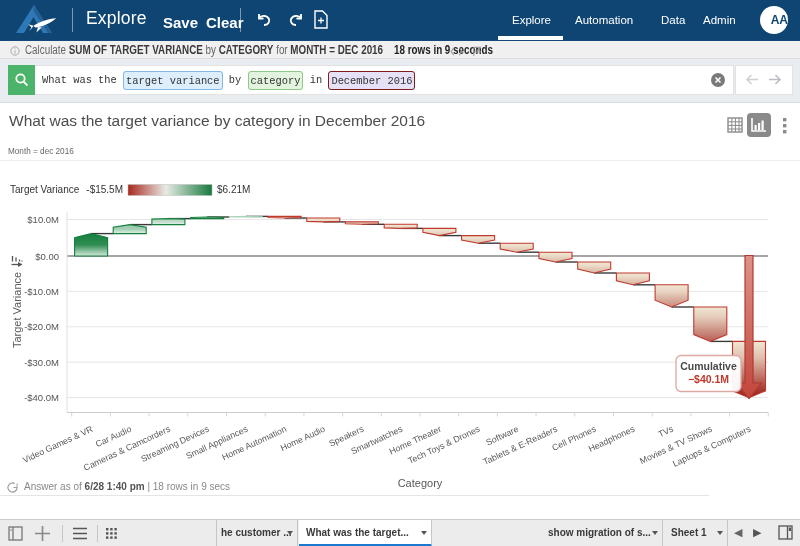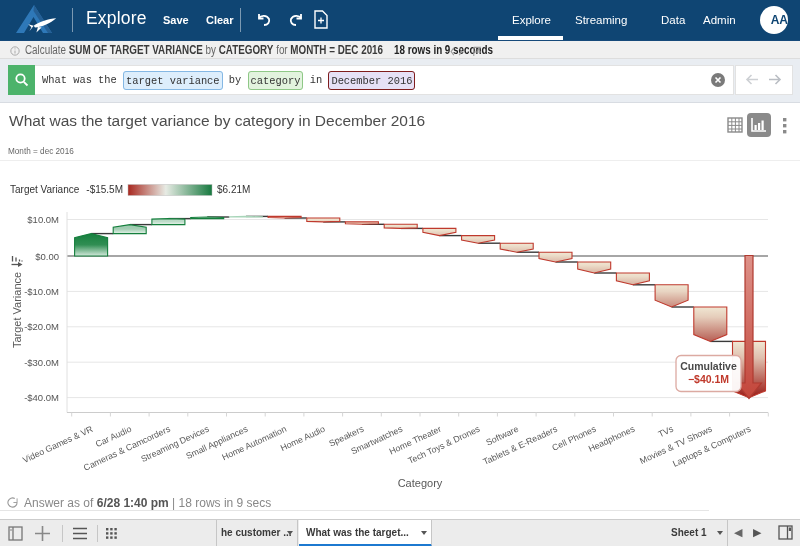--- a/index.html
+++ b/index.html
@@ -1,40 +1,40 @@
 <!DOCTYPE html>
 <html><head><meta charset="utf-8">
 <style>
 *{margin:0;padding:0;box-sizing:border-box}
 body{width:800px;height:546px;font-family:"Liberation Sans",sans-serif;background:#fff;overflow:hidden;position:relative}
 .nav{position:absolute;top:0;left:0;width:800px;height:40px;background:#0f4573;color:#fff}
 .nav .logo{position:absolute;left:10px;top:3px}
 .nav .div1{position:absolute;left:72px;top:8px;width:1px;height:24px;background:rgba(255,255,255,.45)}
 .nav .brand{position:absolute;left:86px;top:8px;font-size:17.5px;font-weight:400;letter-spacing:.2px}
-.nav .mi{position:absolute;top:14px;font-size:11px;font-weight:bold}
+.nav .mi{position:absolute;top:14px;font-size:15px;font-weight:bold}
 .nav .div2{position:absolute;left:240px;top:8px;width:1px;height:24px;background:rgba(255,255,255,.45)}
 .nav .rmi{position:absolute;top:14px;font-size:11.5px;color:#fff}
 .nav .underline{position:absolute;left:498px;top:36px;width:65px;height:4px;background:#fff}
 .avatar{position:absolute;left:760px;top:6px;width:28px;height:28px;border-radius:50%;background:#fff;color:#0f4573;font-weight:bold;font-size:12px;text-align:right;line-height:28px}
 .strip{position:absolute;top:40px;left:0;width:800px;height:19px;background:#f0f0f0;border-top:1px solid #15497a;border-bottom:1px solid #ddd;font-size:12px;color:#666;line-height:18px;box-sizing:border-box}
 .strip b{color:#3a3a3a}
 .strip .txt{position:absolute;left:25px;transform:scaleX(0.82);transform-origin:0 0;white-space:nowrap}
 .searchrow{position:absolute;top:59px;left:0;width:800px;height:44px;background:#e9edf2;border-bottom:1px solid #d8dce2}
 .sfield{position:absolute;left:8px;top:6px;width:726px;height:30px;background:#fff;border:1px solid #e2e2e2}
 .sbtn{position:absolute;left:8px;top:6px;width:27px;height:30px;background:#4cb36b}
 .snav{position:absolute;left:735px;top:6px;width:58px;height:30px;background:#fff;border:1px solid #e2e2e2}
 .q{position:absolute;left:42px;top:15px;font-family:"Liberation Mono",monospace;font-size:10.4px;color:#333;white-space:pre}
 .tok{border-radius:3px;padding:2.5px 2px;margin:0}
 .t1{background:#ddeefc;border:1px solid #85b8e4}
 .t2{background:#e2f3de;border:1px solid #8fc887}
 .t3{background:#e6e1f6;border:1px solid #7f1d1d}
 .title{position:absolute;top:112px;left:9px;font-size:15.5px;color:#4d4d4d}
 .month{position:absolute;top:147px;left:8px;font-size:8.2px;color:#666}
 .hr1{position:absolute;top:160px;left:0;width:800px;height:1px;background:#eee}
-.footer{position:absolute;top:493px;left:0;width:709px;height:18px;font-size:12px;color:#888;border-bottom:1px solid #e5e5e5}
+.footer{position:absolute;top:478px;left:0;width:709px;height:18px;font-size:10px;color:#888;border-bottom:1px solid #e5e5e5}
 .footer b{color:#555}
 .tabbar{position:absolute;top:519px;left:0;width:800px;height:27px;background:#ececec;border-top:1px solid #ccc;font-size:10.5px;color:#3a3a3a}
 .tab{position:absolute;top:0;height:27px;line-height:26px;border-right:1px solid #c6c6c6;padding:0 3px 12px 7px;font-weight:bold;font-size:10px;white-space:nowrap;overflow:hidden}
 .tab .car{position:absolute;right:4px;top:11px;width:0;height:0;border-left:3.5px solid transparent;border-right:3.5px solid transparent;border-top:4.5px solid #555}
 .active-tab{background:#fff;border-bottom:3px solid #1c79d0}
 svg{display:block}
 </style></head>
 <body>
 <div class="nav">
   <svg class="logo" width="52" height="34" viewBox="0 0 52 34">
@@ -57,21 +57,21 @@
   </svg>
   <svg style="position:absolute;left:288px;top:12px" width="16" height="16" viewBox="0 0 16 16" fill="none" stroke="#fff" stroke-width="1.8">
     <path d="M13 6 C11 3 5 3 3 7 C2 10 4 13 8 13"></path>
       <path d="M13 2 L13 6.5 L8.5 6.5" fill="none"></path>
   </svg>
   <svg style="position:absolute;left:314px;top:10px" width="14" height="19" viewBox="0 0 14 19" fill="none" stroke="#fff" stroke-width="1.4">
     <path d="M1 1 h7.5 L13 5.5 V18 H1 Z"></path>
       <path d="M7 7.5v6M4 10.5h6" stroke-width="1.3"></path>
   </svg>
   <span class="rmi" style="left:512px">Explore</span>
-  <span class="rmi" style="left:575px">Streaming</span>
+  <span class="rmi" style="left:575px">Automation</span>
   <span class="rmi" style="left:661px">Data</span>
   <span class="rmi" style="left:703px">Admin</span>
   <span class="underline"></span>
   <span class="avatar">AA</span>
 </div>
 <div class="strip">
   <svg style="position:absolute;left:10px;top:5px" width="10" height="10" viewBox="0 0 12 12" fill="none" stroke="#aaa" stroke-width="1.2">
     <circle cx="6" cy="6" r="5"></circle>
       <line x1="6" y1="5.5" x2="6" y2="9"></line>
       <circle cx="6" cy="3.4" r="0.7" fill="#aaa" stroke="none"></circle>
@@ -359,20 +359,21 @@
       <rect x="8.4" y="0" width="2.4" height="2.4"></rect>
     <rect x="0" y="4.2" width="2.4" height="2.4"></rect>
       <rect x="4.2" y="4.2" width="2.4" height="2.4"></rect>
       <rect x="8.4" y="4.2" width="2.4" height="2.4"></rect>
     <rect x="0" y="8.4" width="2.4" height="2.4"></rect>
       <rect x="4.2" y="8.4" width="2.4" height="2.4"></rect>
       <rect x="8.4" y="8.4" width="2.4" height="2.4"></rect>
   </svg>
   <span class="tab" style="left:216px;width:82px;border-left:1px solid #c6c6c6;padding-left:4px">he customer ...<span class="car"></span></span>
   <span class="tab active-tab" style="left:299px;width:133px">What was the target...<span class="car"></span></span>
+  <span class="tab" style="left:541px;width:122px">show migration of s...<span class="car"></span></span>
   <span class="tab" style="left:664px;width:64px">Sheet 1<span class="car"></span></span>
   <span style="position:absolute;left:734px;top:6px;color:#666;font-size:11px">◀</span>
   <span style="position:absolute;left:753px;top:6px;color:#555;font-size:11px">▶</span>
   <svg style="position:absolute;left:778px;top:5px" width="15" height="15" viewBox="0 0 15 15" fill="none" stroke="#555" stroke-width="1.3">
     <rect x="1" y="1" width="13" height="13"></rect>
       <line x1="9.5" y1="1" x2="9.5" y2="14"></line>
       <rect x="10.8" y="2.5" width="2.2" height="3.5" fill="#555" stroke="none"></rect>
   </svg>
 </div>
 </body></html>

